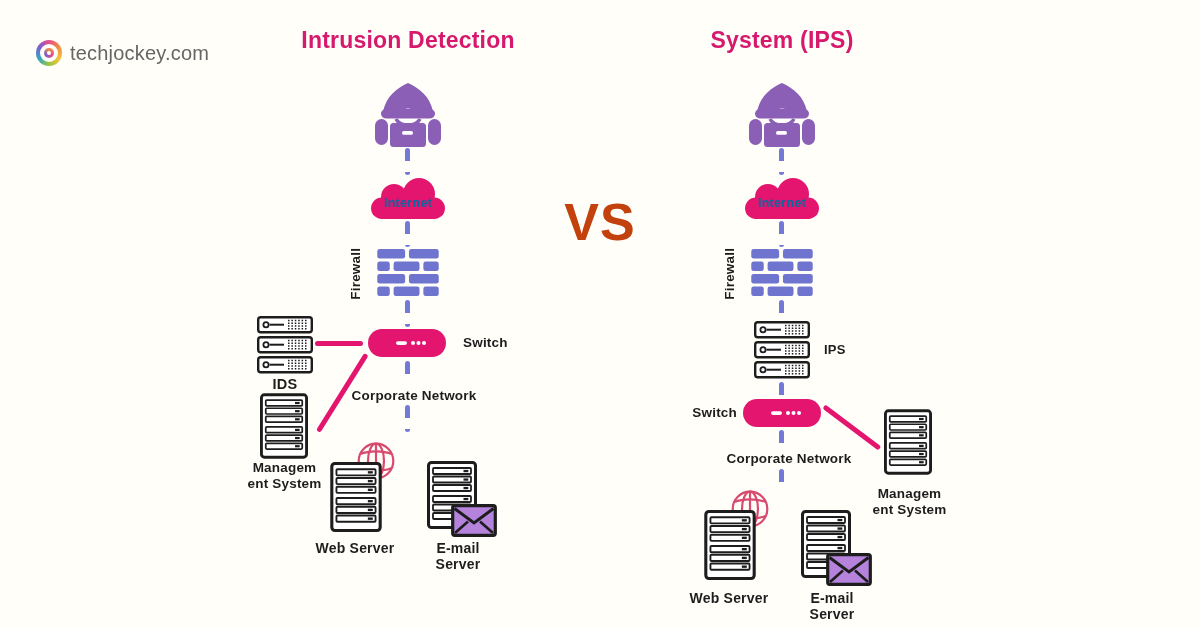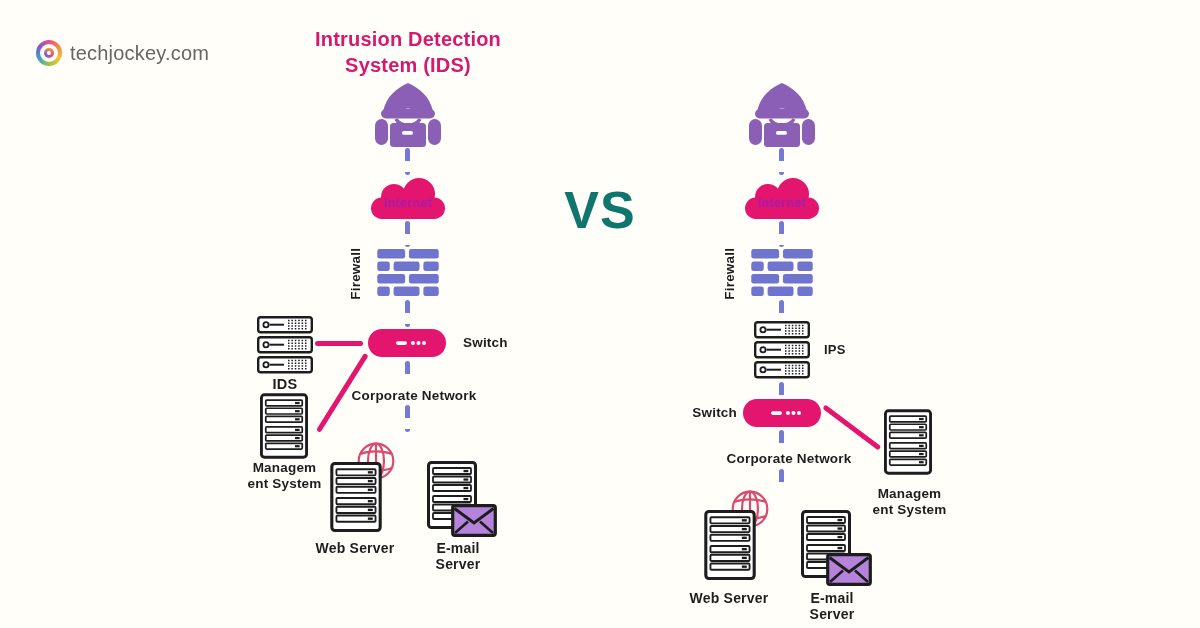--- a/index.html
+++ b/index.html
@@ -1,27 +1,27 @@
 <!DOCTYPE html>
 <html><head>
 <meta charset="utf-8">
 <style>
   html,body{margin:0;padding:0;background:#e9e9e9;}
   .canvas{position:relative;width:1200px;height:628px;background:#FFFEF8;overflow:hidden;
           font-family:"Liberation Sans", sans-serif;color:#1d1d1d;}
   .abs{position:absolute;}
-  .title{font-weight:bold;color:#D6196D;font-size:20px;line-height:1.3;text-align:center;letter-spacing:.2px;}
+  .title{font-weight:bold;color:#D6196D;font-size:23px;line-height:1.3;text-align:center;letter-spacing:.2px;}
   .lbl{font-weight:bold;color:#1d1d1d;font-size:13.5px;line-height:1.15;text-align:center;letter-spacing:.2px;}
   .lbl-left{text-align:left;}
   .lbl-right{text-align:right;}
   .vlabel{transform:rotate(-90deg);}
   .vdash{width:5px;background:repeating-linear-gradient(#7479D8 0 13px, transparent 13px 24px);border-radius:2.5px;}
   .plink{height:4.5px;background:#E4156F;border-radius:2.5px;transform-origin:left center;}
-  .vs{font-weight:800;color:#0f766e;font-size:52px;text-align:center;letter-spacing:1px;}
-  .cloud-text{color:#a21caf;font-weight:bold;font-size:12.5px;text-align:center;letter-spacing:.3px;}
+  .vs{font-weight:800;color:#c2410c;font-size:52px;text-align:center;letter-spacing:1px;margin-top:12px;}
+  .cloud-text{color:#0369a1;font-weight:bold;font-size:12.5px;text-align:center;letter-spacing:.3px;}
   .brand{font-size:20px;color:#666;font-weight:500;letter-spacing:.2px;}
   
   .spiral{width:26px;height:26px;border-radius:50%;
     background:conic-gradient(#e84f8a,#f0903f,#f3c33c,#9bc53d,#35a7c2,#7a5fd0,#e84f8a);
     display:flex;align-items:center;justify-content:center;}
   .spiral-mid{width:18px;height:18px;border-radius:50%;background:#FFFEF8;display:flex;align-items:center;justify-content:center;}
   .spiral-in{width:10px;height:10px;border-radius:50%;
     background:conic-gradient(#f0903f,#e84f8a,#7a5fd0,#f0903f);
     display:flex;align-items:center;justify-content:center;}
   .spiral-core{width:4px;height:4px;border-radius:50%;background:#FFFEF8;}
@@ -155,21 +155,20 @@
           </div>
         </div>
     </div>
     <div class="brand">techjockey.com</div>
   </div>
 
   <div class="abs vs" style="left:548px;top:180px;width:104px;">VS</div>
 
   <div class="abs title" style="left:283px;top:26px;width:250px;">
     <div>Intrusion Detection</div>
-    <div>System (IDS)</div>
   </div>
 
   <div class="abs" style="left:370px;top:83px;width:76px;height:64px;">
       <svg class="icon">
         <use href="#sym-hacker"></use>
       </svg>
     </div>
   <div class="abs vdash" style="left:405px;top:148px;height:27px;"></div>
 
   <div class="abs" style="left:370px;top:176px;width:76px;height:44px;">
@@ -239,20 +238,21 @@
       <svg class="icon">
         <use href="#sym-envelope"></use>
       </svg>
     </div>
   <div class="abs lbl" style="left:423px;top:540px;width:70px;font-size:14px;">
     <div>E-mail</div>
     <div>Server</div>
   </div>
 
   <div class="abs title" style="left:657px;top:26px;width:250px;">
+    <div>System (IPS)</div>
   </div>
 
   <div class="abs" style="left:744px;top:83px;width:76px;height:64px;">
       <svg class="icon">
         <use href="#sym-hacker"></use>
       </svg>
     </div>
   <div class="abs vdash" style="left:779px;top:148px;height:27px;"></div>
 
   <div class="abs" style="left:744px;top:176px;width:76px;height:44px;">

